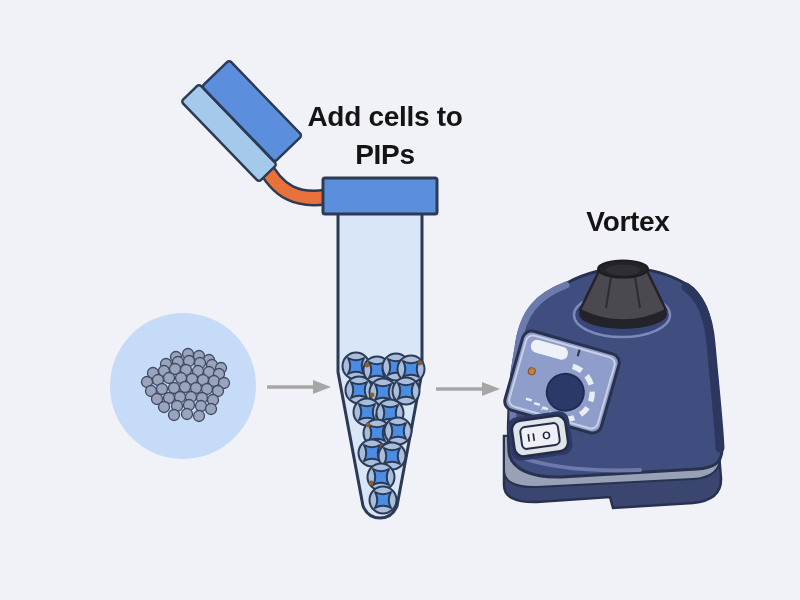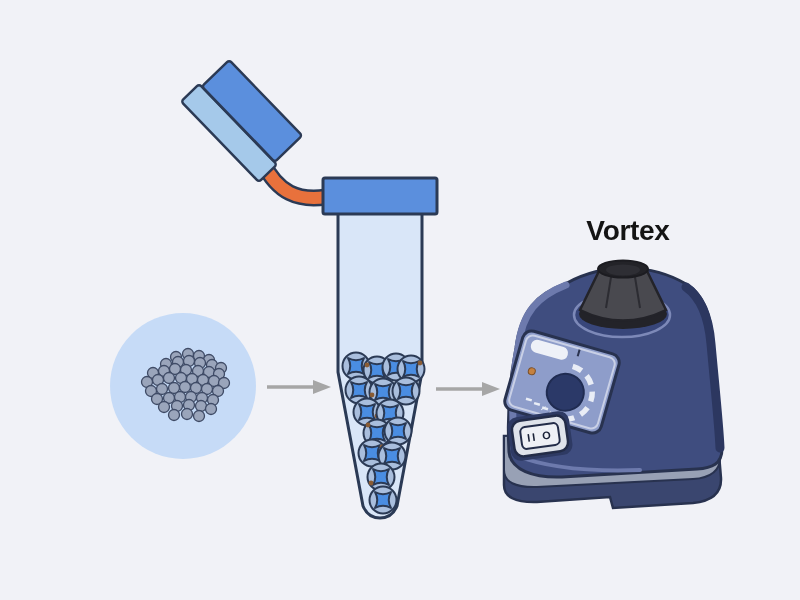--- a/index.html
+++ b/index.html
@@ -196,18 +196,22 @@
     <g transform="translate(540,436) rotate(-8)">
       <rect x="-31" y="-22" width="62" height="44" rx="10" fill="#2e3a63"></rect>
       <rect x="-27" y="-18" width="54" height="36" rx="9" fill="#dfe3ea" stroke="#232c48" stroke-width="2.5"></rect>
       <rect x="-19" y="-11" width="38" height="22" rx="5" fill="#eef0f5" stroke="#232c48" stroke-width="2"></rect>
       <text x="0" y="4" text-anchor="middle" font-size="11" font-weight="bold" fill="#1a2238" letter-spacing="2">II O</text>
     </g>
   </g>
 </svg>
 
 
-
-<div class="label" style="left:528px;top:212px;width:200px;">
+<div class="label" style="left:265px;top:98px;width:240px;">
+  <div>Add cells to</div>
+  <div>PIPs</div>
+</div>
+
+<div class="label" style="left:528px;top:203px;width:200px;">
   <div>Vortex</div>
 </div>
 
 </div>
 
 </body></html>

